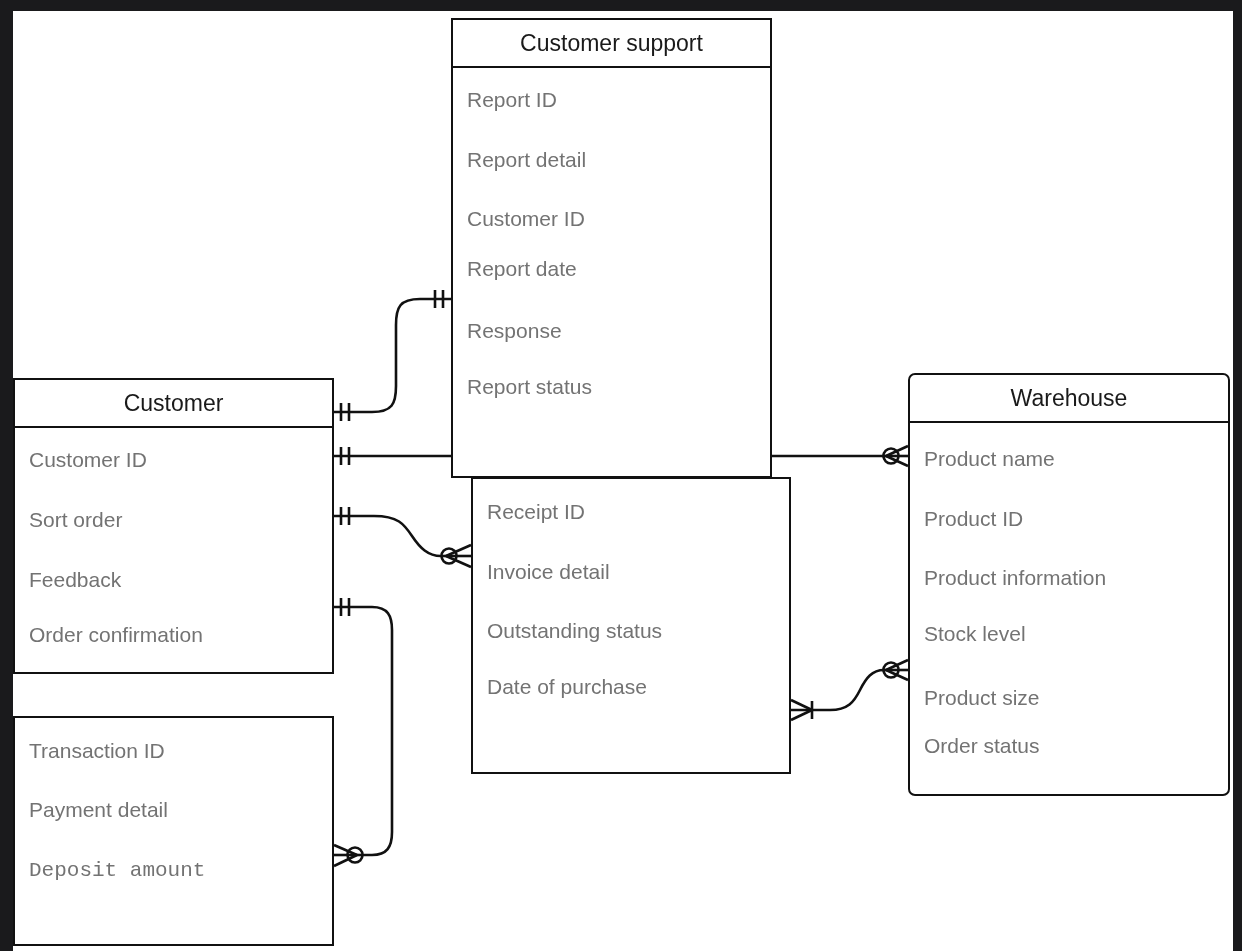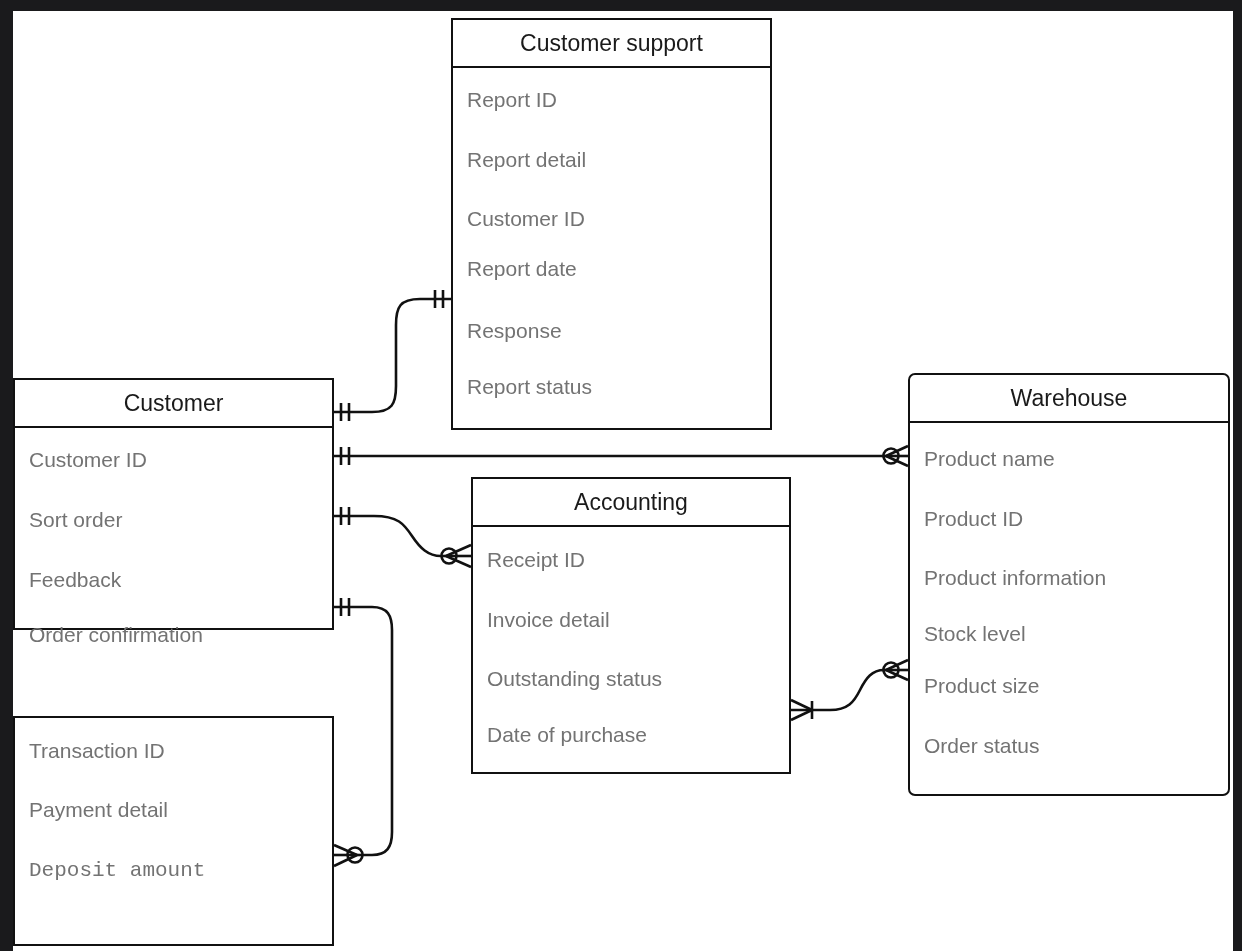--- a/index.html
+++ b/index.html
@@ -129,60 +129,59 @@
 
         <circle cx="891" cy="670" r="7.5" fill="#ffffff"></circle>
         <path d="M 908 670 L 882 670"></path>
         <path d="M 908 660 L 886 670"></path>
         <path d="M 908 680 L 886 670"></path>
       </g>
 
     </g>
   </svg>
 
-  <div class="entity" style="left:451px; top:18px; width:321px; height:412px;">
+  <div class="entity" style="left:451px; top:18px; width:321px; height:460px;">
     <div class="entity-title">Customer support</div>
     <ul class="attr-list">
       <li class="attr" style="top:21px;">Report ID</li>
       <li class="attr" style="top:81px;">Report detail</li>
       <li class="attr" style="top:140px;">Customer ID</li>
       <li class="attr" style="top:190px;">Report date</li>
       <li class="attr" style="top:252px;">Response</li>
       <li class="attr" style="top:308px;">Report status</li>
     </ul>
   </div>
 
-  <div class="entity" style="left:13px; top:378px; width:321px; height:252px;">
+  <div class="entity" style="left:13px; top:378px; width:321px; height:296px;">
     <div class="entity-title">Customer</div>
     <ul class="attr-list">
       <li class="attr" style="top:21px;">Customer ID</li>
       <li class="attr" style="top:81px;">Sort order</li>
       <li class="attr" style="top:141px;">Feedback</li>
       <li class="attr" style="top:196px;">Order confirmation</li>
     </ul>
   </div>
 
   <div class="entity" style="left:471px; top:477px; width:320px; height:297px;">
-    <div class="entity-title">Accounting</div>
     <ul class="attr-list">
       <li class="attr" style="top:22px;">Receipt ID</li>
       <li class="attr" style="top:82px;">Invoice detail</li>
       <li class="attr" style="top:141px;">Outstanding status</li>
       <li class="attr" style="top:197px;">Date of purchase</li>
     </ul>
   </div>
 
   <div class="entity" style="left:908px; top:373px; width:322px; height:423px;border-radius:7px;">
     <div class="entity-title">Warehouse</div>
     <ul class="attr-list">
       <li class="attr" style="top:25px;">Product name</li>
       <li class="attr" style="top:85px;">Product ID</li>
       <li class="attr" style="top:144px;">Product information</li>
       <li class="attr" style="top:200px;">Stock level</li>
-      <li class="attr" style="top:252px;text-align:right;">Product size</li>
+      <li class="attr" style="top:264px;text-align:right;">Product size</li>
       <li class="attr" style="top:312px;">Order status</li>
     </ul>
   </div>
 
   <div class="entity" style="left:13px; top:716px; width:321px; height:230px;">
     <ul class="attr-list">
       <li class="attr" style="top:22px;">Transaction ID</li>
       <li class="attr" style="top:81px;">Payment detail</li>
       <li class="attr" style="top:142px;font-family:Liberation Mono, monospace;">Deposit amount</li>
     </ul>

